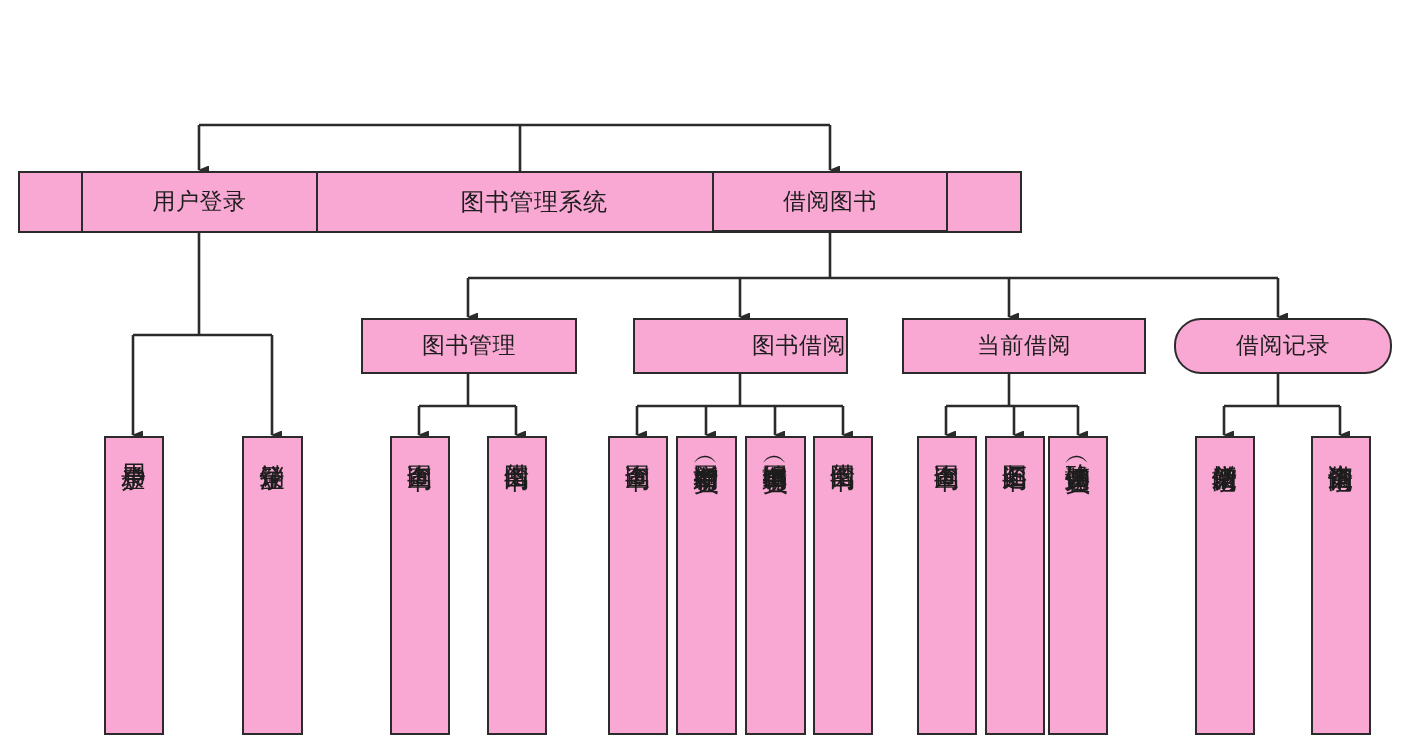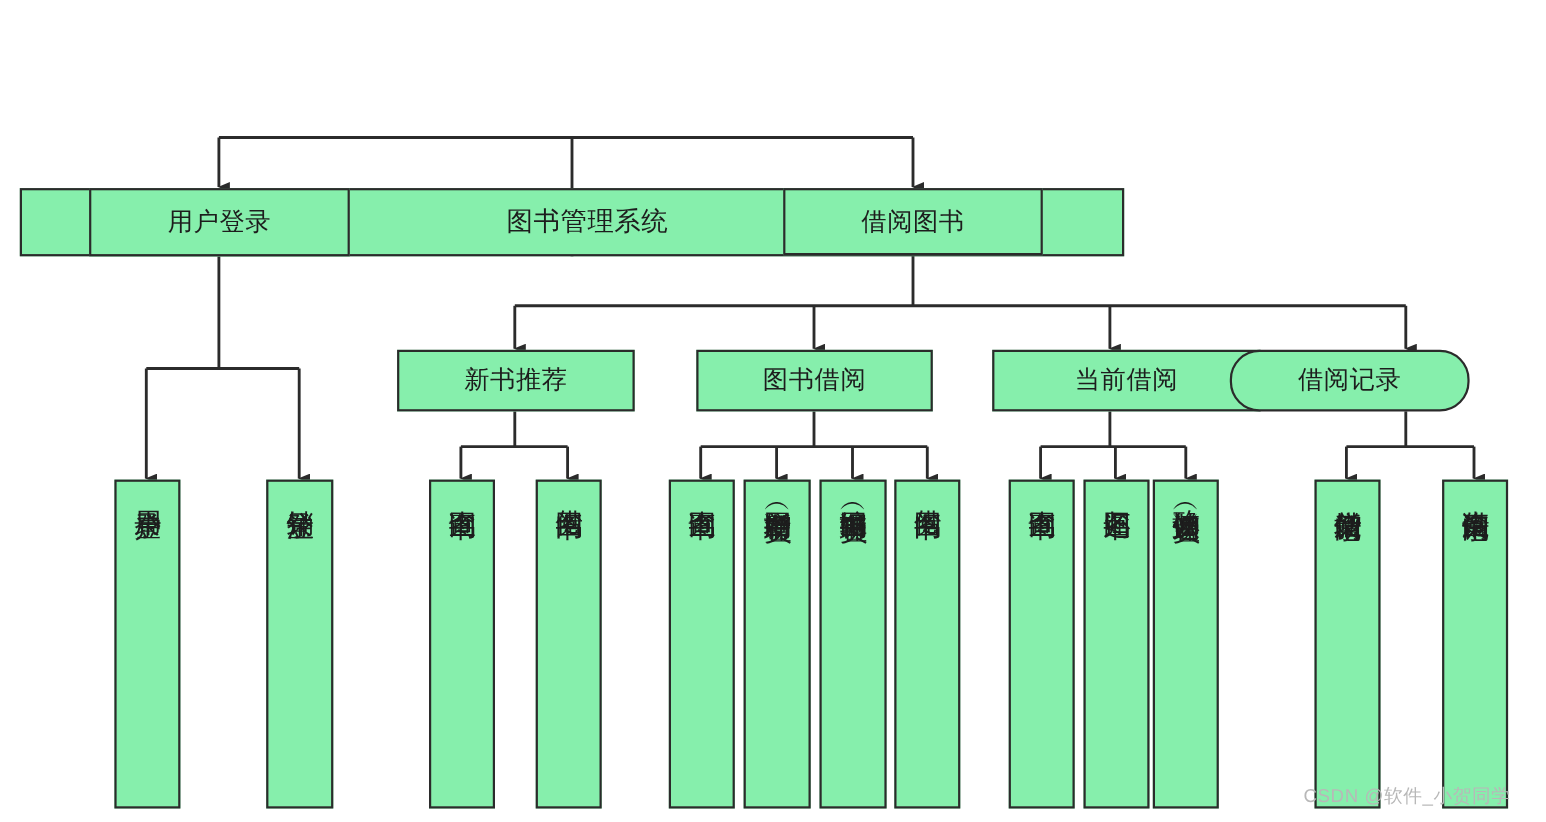--- a/index.html
+++ b/index.html
@@ -20,21 +20,21 @@
   #diagram-svg {
     position: absolute;
     left: 0;
     top: 0;
     width: 1405px;
     height: 747px;
   }
   .node-box {
     position: absolute;
     box-sizing: border-box;
-    background: #86efac;
+    background: #f9a8d4;
     border: 2px solid #2b2b2b;
     display: flex;
     align-items: center;
     justify-content: center;
     overflow: hidden;
   }
   .node-label-h {
     font-size: 23px;
     color: #1d1d1d;
     line-height: 1.2;
@@ -135,29 +135,29 @@
       <div class="node-box" style="left: 18px; top: 171px; width: 1004px; height: 62px;">
         <span class="node-label-h node-label-root">图书管理系统</span>
       </div>
       <div class="node-box" style="left: 81px; top: 171px; width: 237px; height: 62px;">
         <span class="node-label-h">用户登录</span>
       </div>
       <div class="node-box" style="left: 712px; top: 171px; width: 236px; height: 61px;">
         <span class="node-label-h">借阅图书</span>
       </div>
       <div class="node-box" style="left: 361px; top: 318px; width: 216px; height: 56px;">
-        <span class="node-label-h">新书推荐</span>
+        <span class="node-label-h">图书管理</span>
       </div>
-      <div class="node-box" style="left: 633px; top: 318px; width: 215px; height: 56px;">
+      <div class="node-box" style="left: 633px; top: 318px; width: 215px; height: 56px; justify-content: flex-end;">
         <span class="node-label-h">图书借阅</span>
       </div>
       <div class="node-box" style="left: 902px; top: 318px; width: 244px; height: 56px;">
         <span class="node-label-h">当前借阅</span>
       </div>
-      <div class="node-box" style="left: 1118px; top: 318px; width: 218px; height: 56px; border-radius: 27px;">
+      <div class="node-box" style="left: 1174px; top: 318px; width: 218px; height: 56px; border-radius: 27px;">
         <span class="node-label-h">借阅记录</span>
       </div>
       <div class="node-box node-box-vertical" style="left: 104px; top: 436px; width: 60px; height: 299px;">
         <span class="node-label-v">用户登录</span>
       </div>
       <div class="node-box node-box-vertical" style="left: 242px; top: 436px; width: 61px; height: 299px;">
         <span class="node-label-v">注销登录</span>
       </div>
       <div class="node-box node-box-vertical" style="left: 390px; top: 436px; width: 60px; height: 299px;">
         <span class="node-label-v">查询图书</span>
@@ -187,14 +187,13 @@
         <span class="node-label-v">确认归还（管理员）</span>
       </div>
       <div class="node-box node-box-vertical" style="left: 1195px; top: 436px; width: 60px; height: 299px;">
         <span class="node-label-v">新增借阅记录</span>
       </div>
       <div class="node-box node-box-vertical" style="left: 1311px; top: 436px; width: 60px; height: 299px;">
         <span class="node-label-v">查询借阅记录</span>
       </div>
     </div>
 
-  <div class="watermark">CSDN @软件_小贺同学</div>
 </div>
 
 </body></html>

